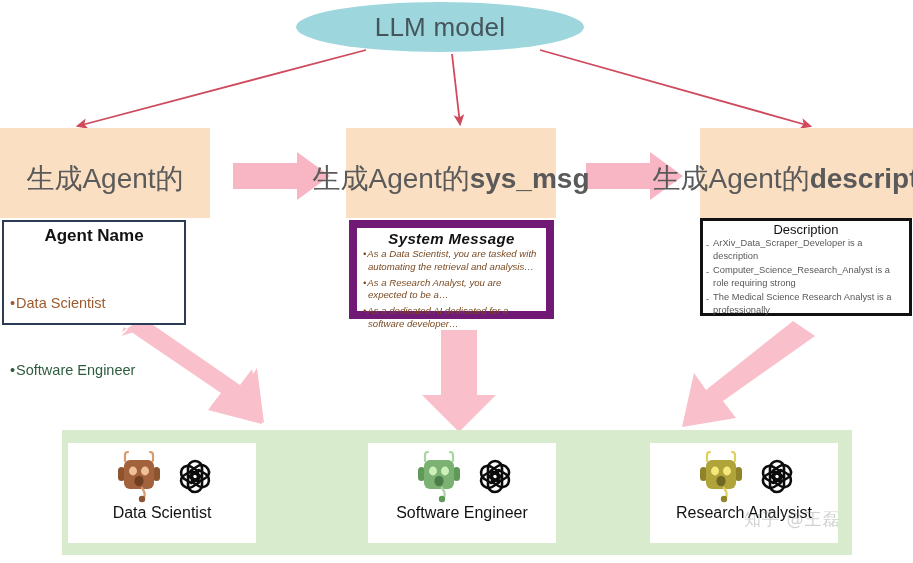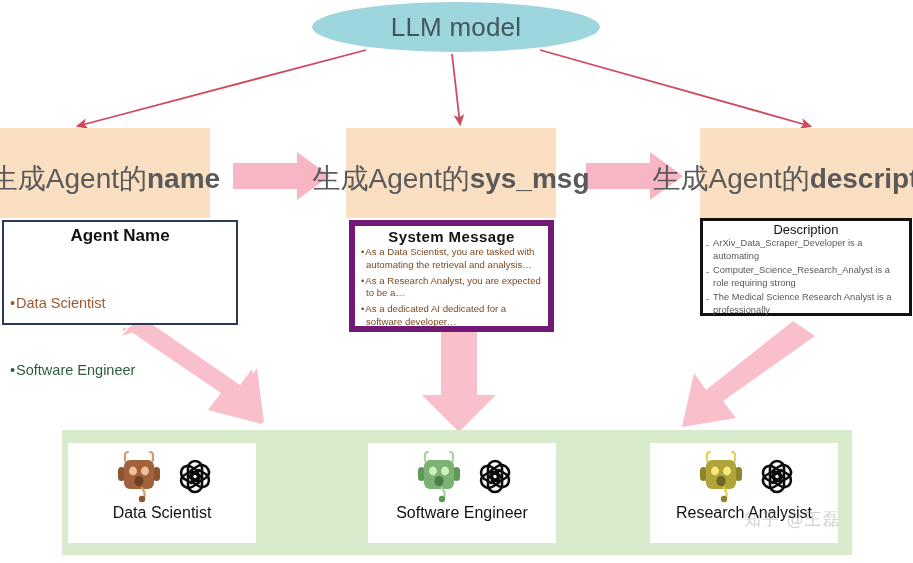--- a/index.html
+++ b/index.html
@@ -14,21 +14,21 @@
     position: relative;
     width: 913px;
     height: 563px;
     background: #ffffff;
     overflow: hidden;
   }
   .abs { position: absolute; }
 
   
   #llm-oval {
-    left: 312px; top: 2px;
+    left: 296px; top: 2px;
     width: 288px; height: 50px;
     background: #9ed6dd;
     border-radius: 50% / 50%;
     display: flex;
     align-items: center;
     justify-content: center;
   }
   #llm-oval .label {
     font-size: 26px;
     color: #44565c;
@@ -61,26 +61,27 @@
   #head-name        { left: 0px;   top: 128px; width: 210px; height: 90px; }
   #head-sysmsg      { left: 346px; top: 128px; width: 210px; height: 90px; }
   #head-description { left: 700px; top: 128px; width: 213px; height: 90px; }
 
   
   .card {
     background: #ffffff;
     box-sizing: border-box;
   }
   #card-name {
-    left: 2px; top: 220px; width: 236px; height: 105px;
+    left: 2px; top: 220px; width: 184px; height: 105px;
     border: 2px solid #2b3a55;
   }
   #card-sysmsg {
-    left: 349px; top: 220px; width: 205px; height: 112px;
-    border: 6px solid #701a75;
+    left: 349px; top: 220px; width: 205px; height: 99px;
+    border: 8px solid #701a75;
+    font-style: italic;
   }
   #card-description {
     left: 700px; top: 218px; width: 212px; height: 98px;
     border: 3px solid #111111;
   }
 
   .card-title {
     text-align: center;
     color: #121212;
   }
@@ -230,21 +231,20 @@
 
     <path d="M793,321 L815,336 L723,401 L736,418 L682,427 L694,373 L706,390 Z" fill="#f9bfca"></path>
   </svg>
 
   <div id="llm-oval" class="abs">
     <span class="label">LLM model</span>
   </div>
 
   <div id="head-name" class="abs head-box">
     <span class="line1">生成Agent的</span>
-    <span class="line2">name</span>
   </div>
 
   <div id="head-sysmsg" class="abs head-box">
     <span class="line1">生成Agent的</span>
     <span class="line2">sys_msg</span>
   </div>
 
   <div id="head-description" class="abs head-box">
     <span class="line1">生成Agent的</span>
     <span class="line2">description</span>
@@ -275,21 +275,21 @@
         <span class="dot">•</span><span>As a dedicated AI dedicated for a software developer…</span>
       </li>
     </ul>
   </div>
 
   <div id="card-description" class="abs card">
     <div class="card-title">Description</div>
     <ul id="desc-list">
       <li>
         <span class="dash">-</span>
-          <span class="txt">ArXiv_Data_Scraper_Developer  is a automating</span>
+          <span class="txt">ArXiv_Data_Scraper_Developer  is a description</span>
       </li>
       <li>
         <span class="dash">-</span>
           <span class="txt">Computer_Science_Research_Analyst is a role requiring strong</span>
       </li>
       <li>
         <span class="dash">-</span>
           <span class="txt">The Medical Science Research Analyst is a professionally</span>
       </li>
     </ul>

